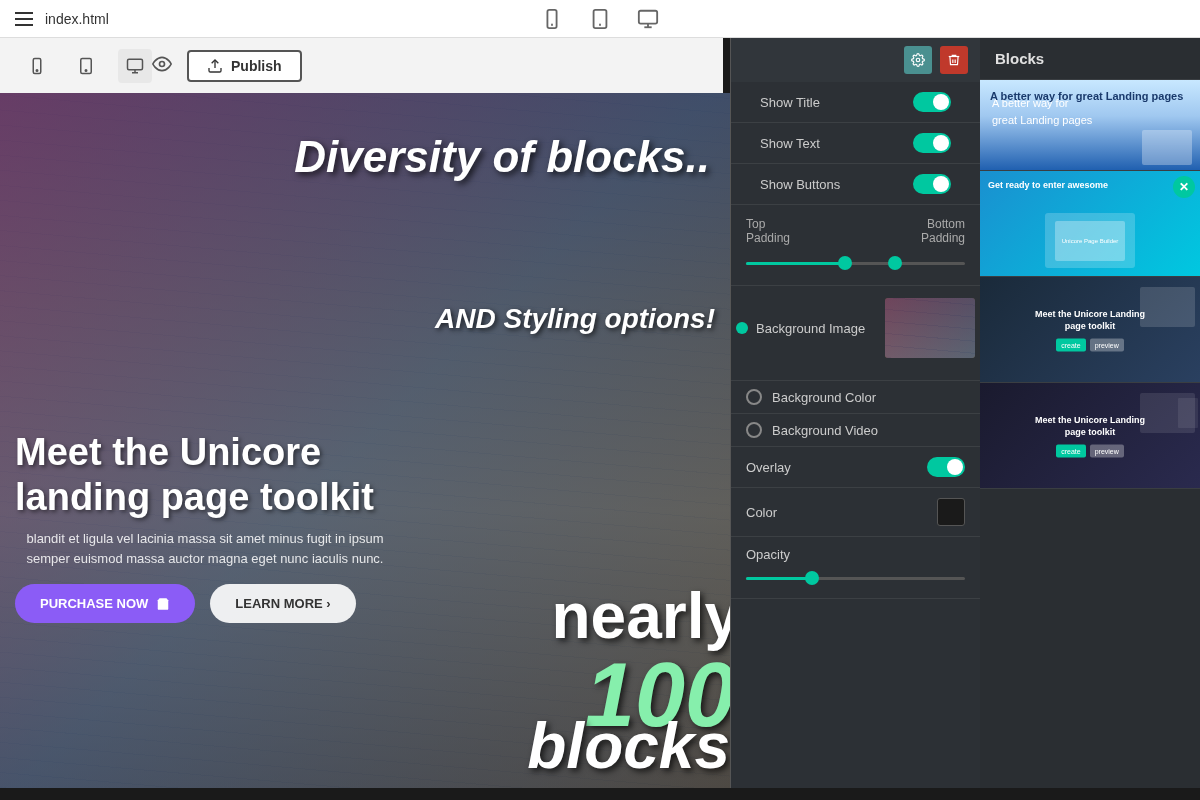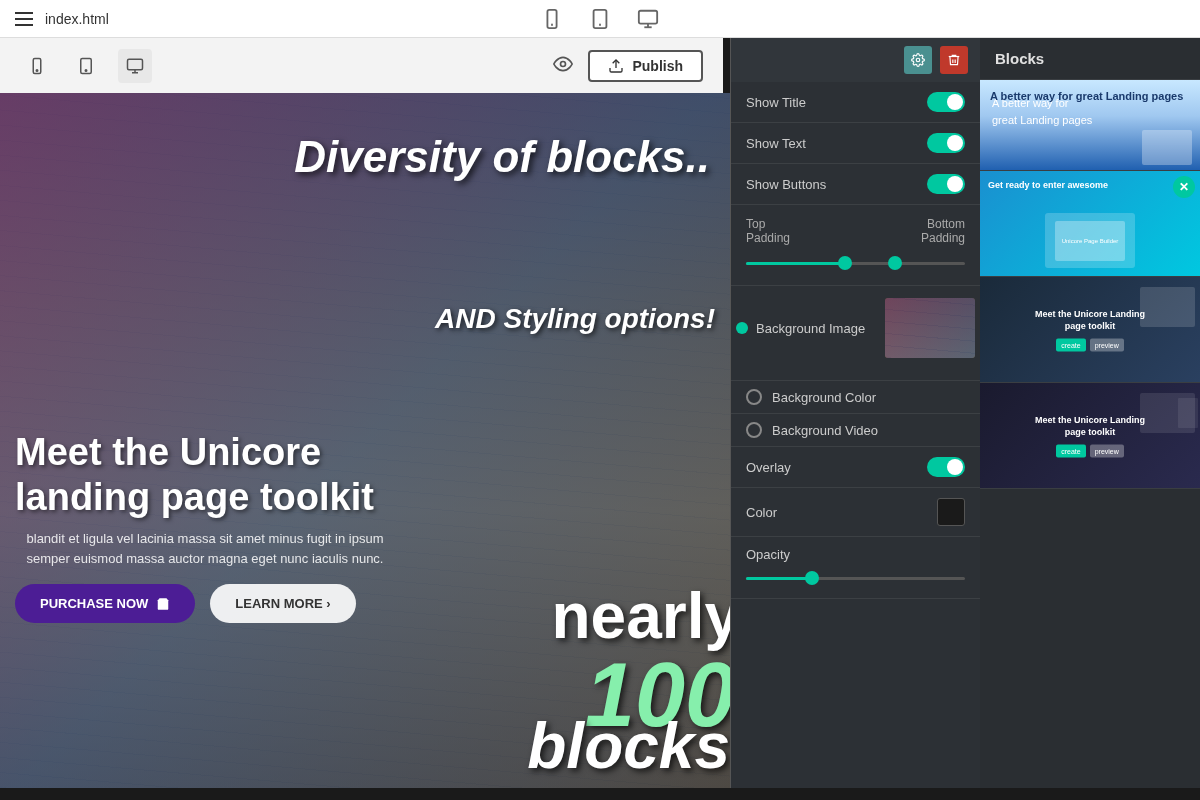--- a/index.html
+++ b/index.html
@@ -34,21 +34,20 @@
       overflow: hidden;
     }
 
     
     .inner-bar {
       height: 55px;
       background: rgba(255,255,255,0.95);
       display: flex;
       align-items: center;
       padding: 0 20px;
-      justify-content: space-between;
       position: absolute;
       top: 0; left: 0; right: 7px;
       z-index: 50;
     }
     .inner-bar-left { display: flex; gap: 15px; align-items: center; }
     .inner-device-btn {
       width: 34px; height: 34px; border: none; background: transparent;
       cursor: pointer; display: flex; align-items: center; justify-content: center;
       border-radius: 4px; color: #555;
     }
@@ -117,21 +116,21 @@
       line-height: 1.5;
     }
 
     
     .hero-buttons {
       position: absolute;
       bottom: 165px; left: 15px;
       display: flex; gap: 15px;
     }
     .btn-purchase {
-      background: #4c1d95;
+      background: #8b5cf6;
       color: white;
       border: none;
       border-radius: 25px;
       padding: 12px 25px;
       font-size: 13px;
       font-weight: 700;
       cursor: pointer;
       display: flex; align-items: center; gap: 8px;
       text-transform: uppercase;
     }
@@ -181,21 +180,21 @@
       border: none; border-radius: 3px;
       cursor: pointer; display: flex; align-items: center; justify-content: center;
       color: white;
     }
 
     
     .toggle-row {
       display: flex;
       align-items: center;
       justify-content: space-between;
-      padding: 10px 15px;
+      padding: 10px 29px;
       border-bottom: 1px solid rgba(255,255,255,0.08);
     }
     .toggle-label {
       font-size: 13px;
       color: #ccc;
     }
     .toggle-switch {
       width: 38px; height: 20px;
       background: #00c8a0;
       border-radius: 10px;

